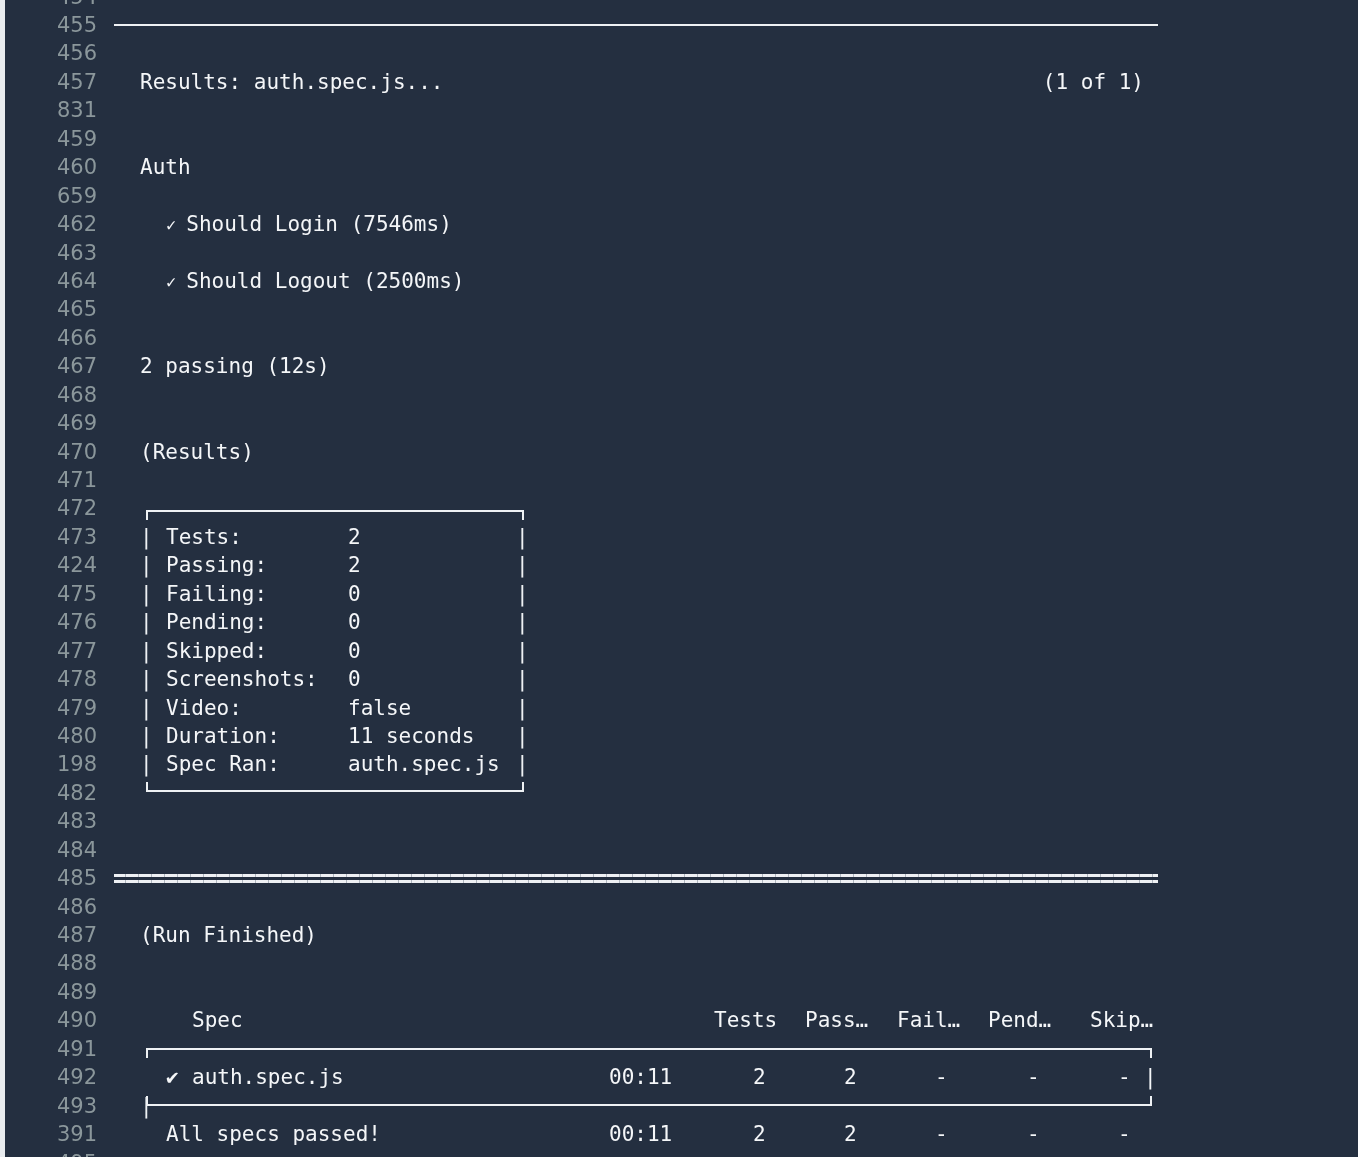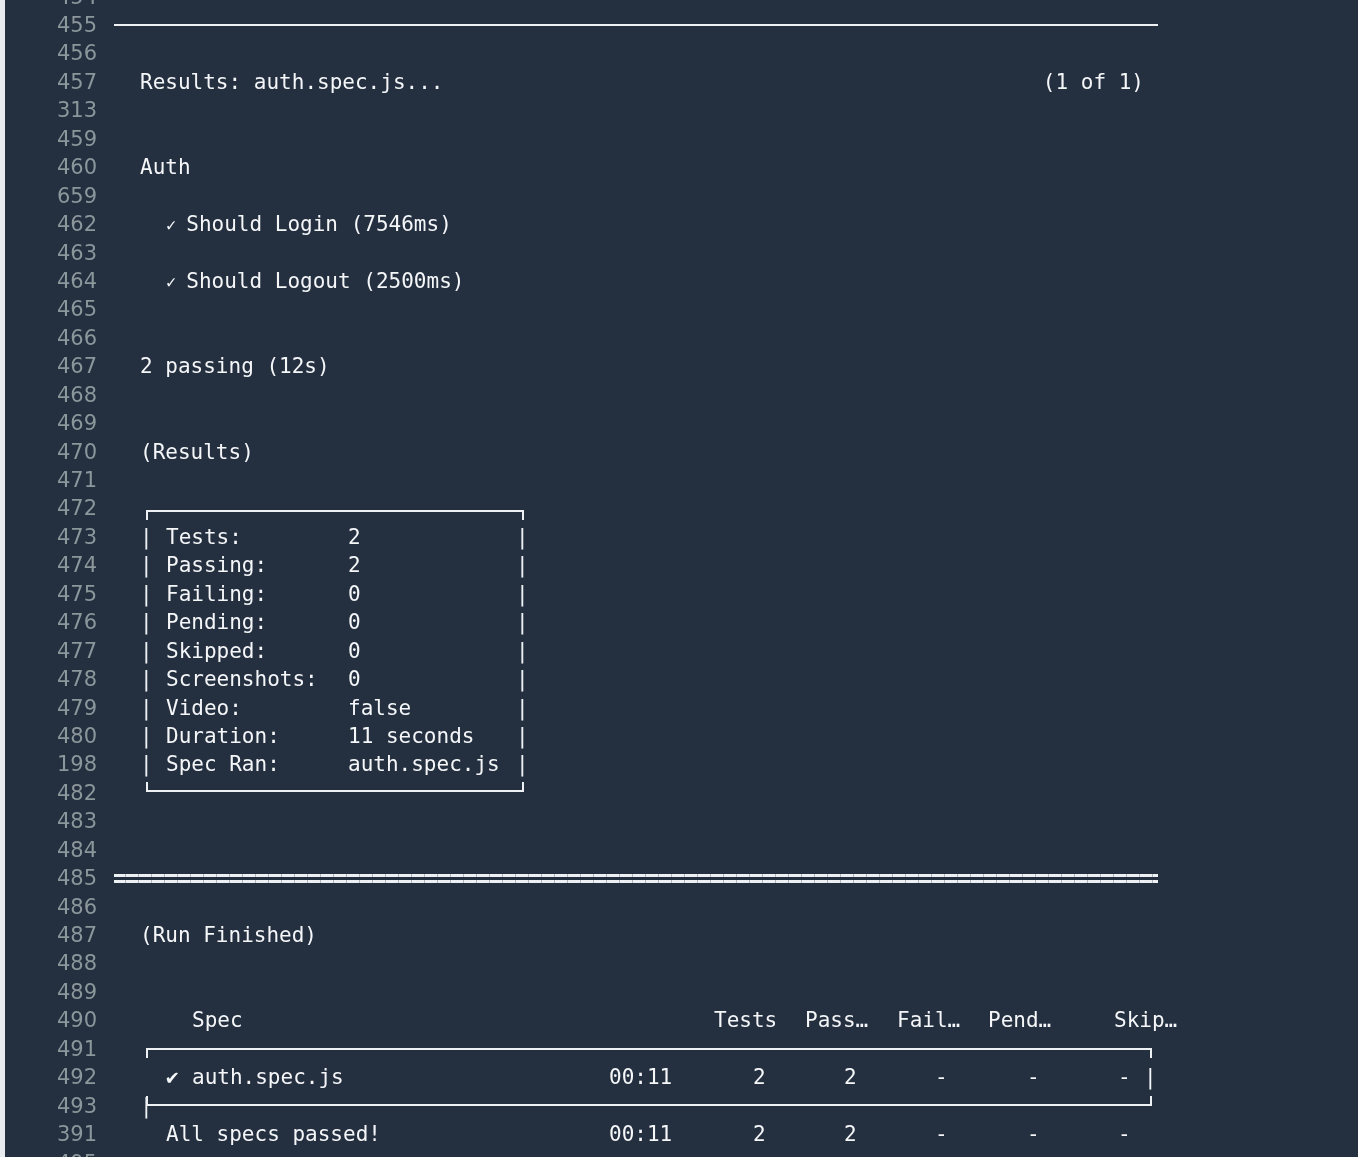--- a/index.html
+++ b/index.html
@@ -148,21 +148,21 @@
   <div class="lines">
 
     <div class="line"><span class="ln">454</span></div>
 
     <div class="line"><span class="ln">455</span><div class="hr-single"></div></div>
 
     <div class="line"><span class="ln">456</span></div>
 
     <div class="line"><span class="ln">457</span><span class="content"><span>Results:</span> <span>auth.spec.js...</span></span><span class="right">(1 of 1)</span></div>
 
-    <div class="line"><span class="ln">313</span></div>
+    <div class="line"><span class="ln">831</span></div>
 
     <div class="line"><span class="ln">459</span></div>
 
     <div class="line"><span class="ln">460</span><span class="content">Auth</span></div>
 
     <div class="line"><span class="ln">659</span></div>
 
     <div class="line"><span class="ln">462</span><span class="content indent1"><span class="check-small">✓</span><span>Should Login</span> <span>(7546ms)</span></span></div>
 
     <div class="line"><span class="ln">463</span></div>
@@ -179,21 +179,21 @@
 
     <div class="line"><span class="ln">469</span></div>
 
     <div class="line"><span class="ln">470</span><span class="content">(Results)</span></div>
 
     <div class="line"><span class="ln">471</span></div>
 
     <div class="line"><span class="ln">472</span></div>
 
     <div class="line"><span class="ln">473</span><span class="pipe pipe-l">|</span><span class="rk">Tests:</span><span class="rv">2</span><span class="pipe pipe-r">|</span></div>
-    <div class="line"><span class="ln">474</span><span class="pipe pipe-l">|</span><span class="rk">Passing:</span><span class="rv">2</span><span class="pipe pipe-r">|</span></div>
+    <div class="line"><span class="ln">424</span><span class="pipe pipe-l">|</span><span class="rk">Passing:</span><span class="rv">2</span><span class="pipe pipe-r">|</span></div>
     <div class="line"><span class="ln">475</span><span class="pipe pipe-l">|</span><span class="rk">Failing:</span><span class="rv">0</span><span class="pipe pipe-r">|</span></div>
     <div class="line"><span class="ln">476</span><span class="pipe pipe-l">|</span><span class="rk">Pending:</span><span class="rv">0</span><span class="pipe pipe-r">|</span></div>
     <div class="line"><span class="ln">477</span><span class="pipe pipe-l">|</span><span class="rk">Skipped:</span><span class="rv">0</span><span class="pipe pipe-r">|</span></div>
     <div class="line"><span class="ln">478</span><span class="pipe pipe-l">|</span><span class="rk">Screenshots:</span><span class="rv">0</span><span class="pipe pipe-r">|</span></div>
     <div class="line"><span class="ln">479</span><span class="pipe pipe-l">|</span><span class="rk">Video:</span><span class="rv">false</span><span class="pipe pipe-r">|</span></div>
     <div class="line"><span class="ln">480</span><span class="pipe pipe-l">|</span><span class="rk">Duration:</span><span class="rv">11 seconds</span><span class="pipe pipe-r">|</span></div>
     <div class="line"><span class="ln">198</span><span class="pipe pipe-l">|</span><span class="rk">Spec Ran:</span><span class="rv">auth.spec.js</span><span class="pipe pipe-r">|</span></div>
 
     <div class="line"><span class="ln">482</span></div>
 
@@ -210,21 +210,21 @@
     <div class="line"><span class="ln">488</span></div>
 
     <div class="line"><span class="ln">489</span></div>
 
     <div class="line"><span class="ln">490</span>
       <span class="col" style="left:192px">Spec</span>
       <span class="col" style="left:714px">Tests</span>
       <span class="col" style="left:805px">Pass…</span>
       <span class="col" style="left:897px">Fail…</span>
       <span class="col" style="left:988px">Pend…</span>
-      <span class="col" style="left:1114px">Skip…</span>
+      <span class="col" style="left:1090px">Skip…</span>
     </div>
 
     <div class="line"><span class="ln">491</span></div>
 
     <div class="line"><span class="ln">492</span>
       <span class="pipe pipe-l">|</span>
       <span class="col" style="left:166px">✔</span>
       <span class="col" style="left:192px">auth.spec.js</span>
       <span class="col" style="left:609px">00:11</span>
       <span class="col" style="left:753px">2</span>

